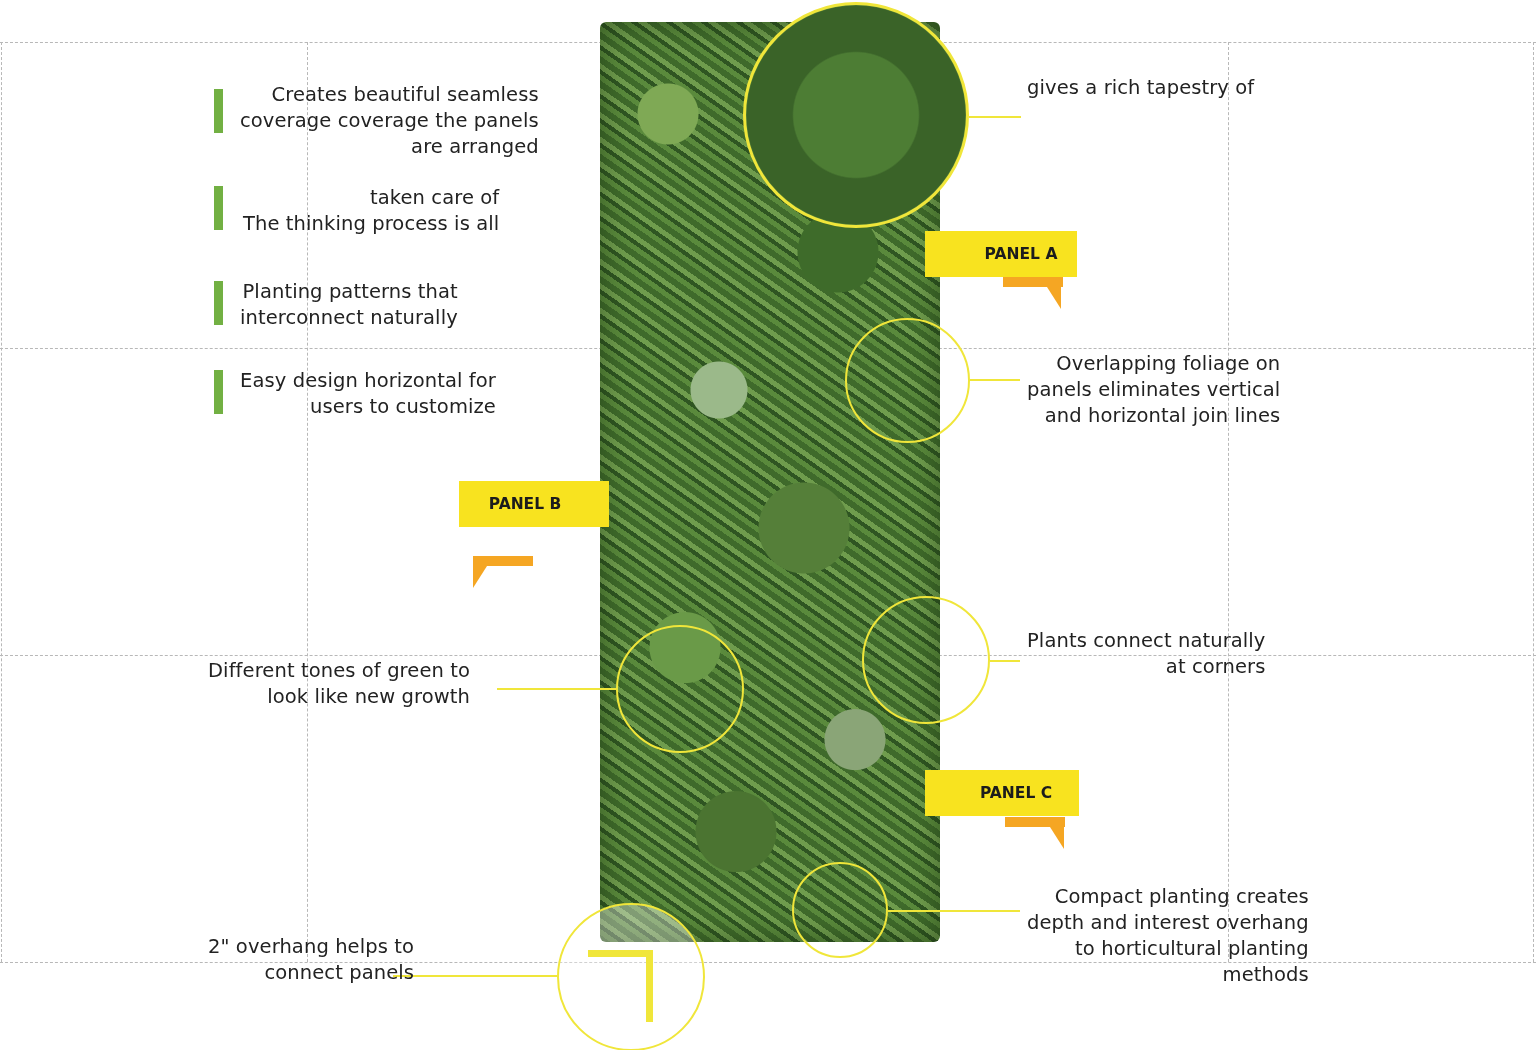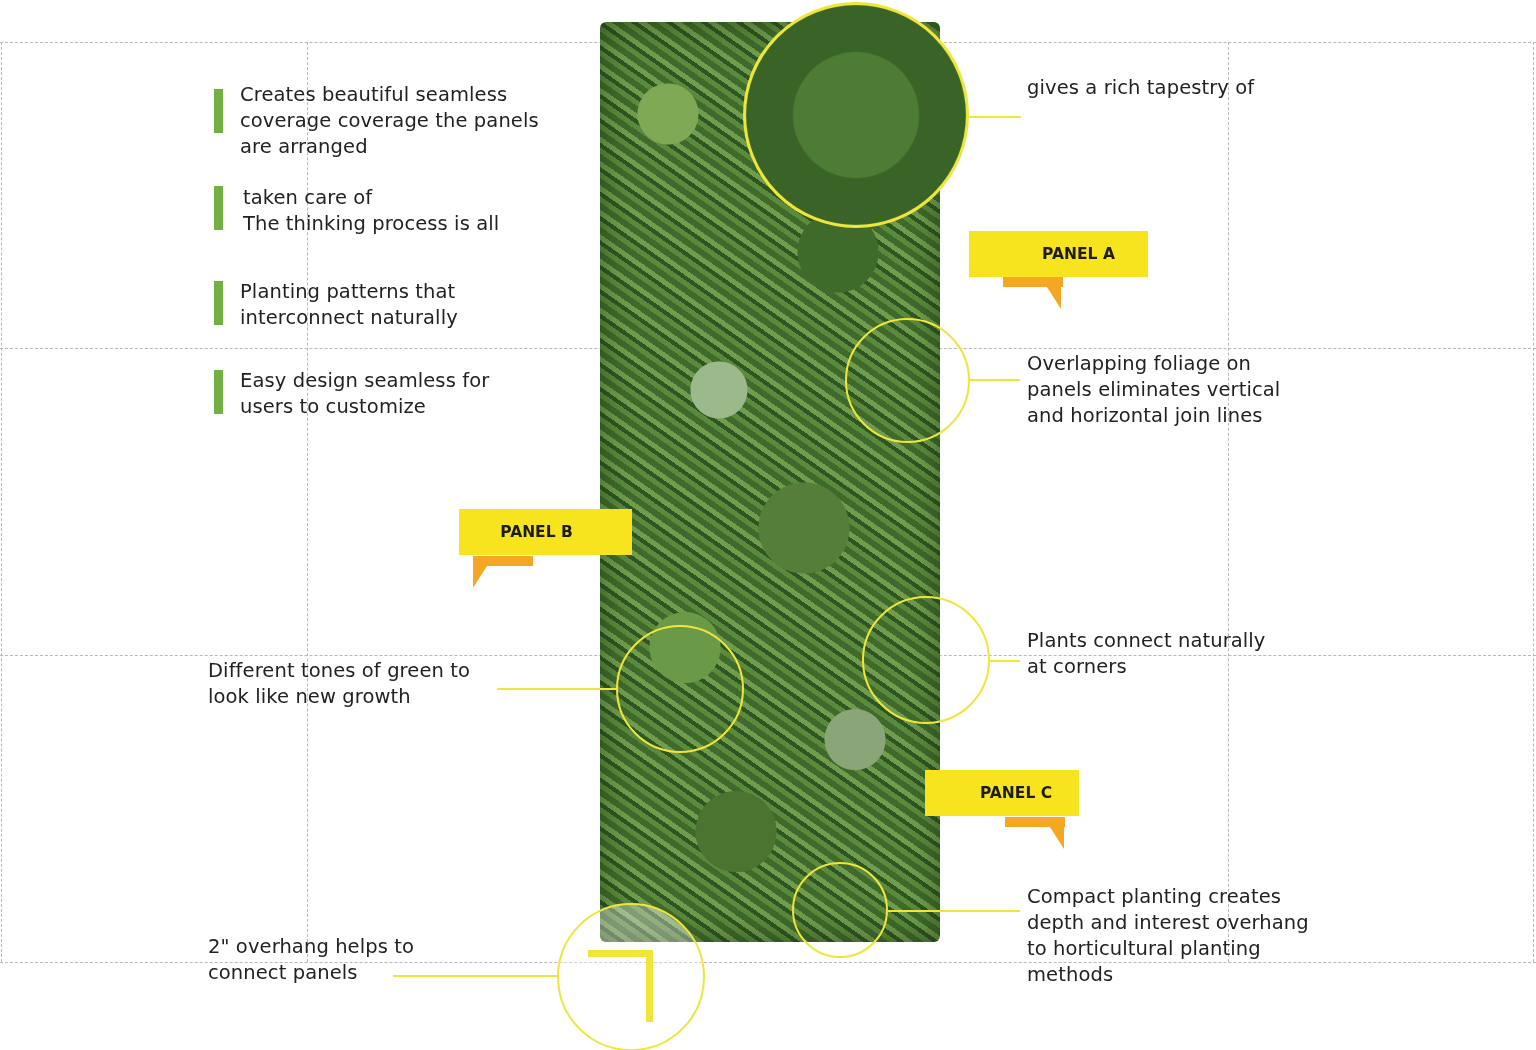--- a/index.html
+++ b/index.html
@@ -14,21 +14,21 @@
       radial-gradient(circle at 60% 55%, #557f39 0 45px, transparent 46px),
       radial-gradient(circle at 25% 68%, #6a9a48 0 35px, transparent 36px),
       radial-gradient(circle at 75% 78%, #8aa577 0 30px, transparent 31px),
       radial-gradient(circle at 40% 88%, #4b7431 0 40px, transparent 41px),
       repeating-linear-gradient(35deg,#3f6a2b 0 6px,#5a8a3c 6px 11px,#2f5522 11px 15px,#6f9c4d 15px 20px);
     box-shadow:inset 0 0 30px rgba(20,40,10,.5);}
   .circle{position:absolute;border:2px solid #f0e63a;border-radius:50%;box-sizing:border-box;}
   .circle.top{border-width:3px;background:radial-gradient(circle,#4d7d34 0 40%,#3a6328 41% 70%,#5f8f42 71%);}
   .conn{position:absolute;height:0;border-top:2px solid #f0e63a;}
   .bullet{position:absolute;left:214px;width:9px;background:#72b043;}
-  .text{position:absolute;font-size:19.5px;line-height:26px;letter-spacing:0.1px;color:#222;}
+  .text{position:absolute;font-size:19.5px;line-height:26px;letter-spacing:0.1px;color:#222;text-align:right;}
   .ribbon{position:absolute;height:46px;background:#f8e31f;display:flex;align-items:center;justify-content:center;
     font-weight:bold;font-size:15.5px;color:#1c1c1c;}
   .fold{position:absolute;height:10px;background:#f5a623;}
   .tail{position:absolute;width:0;height:0;}
   .bracket-h{position:absolute;left:588px;top:950px;width:64px;height:7px;background:#f0e63a;}
   .bracket-v{position:absolute;left:646px;top:950px;width:7px;height:72px;background:#f0e63a;}
 </style>
 </head>
 <body>
 
@@ -74,21 +74,21 @@
 </div>
 
 <div class="bullet" style="top:281px;height:44px"></div>
 <div class="text" style="left:240px;top:279px">
   <div>Planting patterns that</div>
   <div>interconnect naturally</div>
 </div>
 
 <div class="bullet" style="top:370px;height:44px"></div>
 <div class="text" style="left:240px;top:368px">
-  <div>Easy design seamless for</div>
+  <div>Easy design horizontal for</div>
   <div>users to customize</div>
 </div>
 
 <div class="text" style="left:1027px;top:75px">
   <div>gives a rich tapestry of</div>
 </div>
 <div class="text" style="left:1027px;top:351px">
   <div>Overlapping foliage on</div>
   <div>panels eliminates vertical</div>
   <div>and horizontal join lines</div>
@@ -108,27 +108,27 @@
   <div>Different tones of green to</div>
   <div>look like new growth</div>
 </div>
 <div class="text" style="left:208px;top:934px">
   <div>2"  overhang helps to</div>
   <div>connect panels</div>
 </div>
 
 <div class="fold" style="left:1003px;top:277px;width:60px"></div>
 <div class="tail" style="left:1047px;top:287px;border-left:14px solid transparent;border-right:0;border-top:22px solid #f5a623"></div>
-<div class="ribbon" style="left:969px;top:231px;width:179px;padding-left:40px;box-sizing:border-box">
+<div class="ribbon" style="left:925px;top:231px;width:152px;padding-left:40px;box-sizing:border-box">
   <span>PANEL A</span>
 </div>
 
 <div class="fold" style="left:473px;top:556px;width:60px"></div>
 <div class="tail" style="left:473px;top:566px;border-right:14px solid transparent;border-top:22px solid #f5a623"></div>
-<div class="ribbon" style="left:459px;top:509px;width:173px;padding-right:18px;box-sizing:border-box">
+<div class="ribbon" style="left:459px;top:481px;width:150px;padding-right:18px;box-sizing:border-box">
   <span>PANEL B</span>
 </div>
 
 <div class="fold" style="left:1005px;top:817px;width:60px"></div>
 <div class="tail" style="left:1050px;top:827px;border-left:14px solid transparent;border-top:22px solid #f5a623"></div>
 <div class="ribbon" style="left:925px;top:770px;width:154px;padding-left:28px;box-sizing:border-box">
   <span>PANEL C</span>
 </div>
 
 </body></html>

